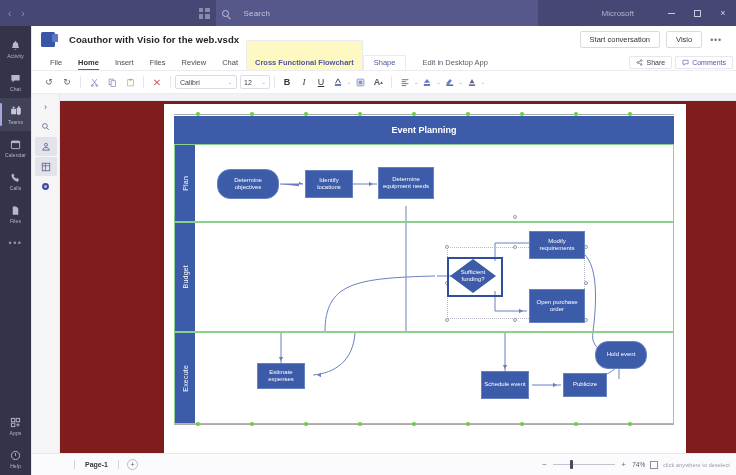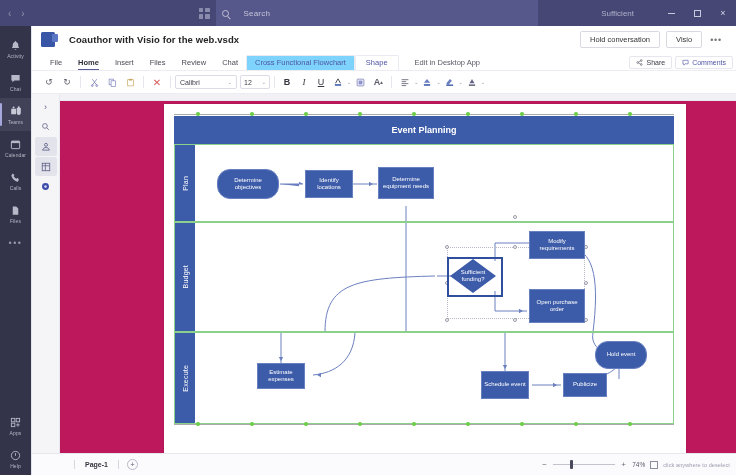--- a/index.html
+++ b/index.html
@@ -73,22 +73,22 @@
     margin-left: 6px; }
   .ellip { font-size: 9px; color: #777; padding: 0 6px 0 8px; letter-spacing: .8px; }
 
   
   .ribtabs { height: 18px; display: flex; align-items: flex-end; padding-left: 10px;
     border-bottom: 1px solid #ececf2; }
   .rtab { font-size: 7.5px; color: #4a4a56; padding: 0 8px 3px 8px; position: relative; }
   .rtab.sel { color: #2f2f3a; font-weight: bold; }
   .rtab.sel::after { content: ""; position: absolute; left: 8px; right: 8px; bottom: 0;
     height: 1.5px; background: #585a99; }
-  .rtab.ctx { color: #4e55a3; background: #7dd3fc; border: 1px solid #eaeaf1;
-    border-bottom: none; padding: 2px 8px 3px 8px; border-radius: 2px 2px 0 0; }
+  .rtab.ctx { color: #4e55a3; background: #fef9c3; border: 1px solid #eaeaf1;
+    border-bottom: none; padding: 17px 8px 3px 8px; border-radius: 2px 2px 0 0; font-weight: bold; }
   .rtab.ctx2 { color: #4e55a3; background: #fff; border: 1px solid #eaeaf1;
     border-bottom: none; padding: 2px 10px 3px 10px; border-radius: 2px 2px 0 0; }
   .rtab.lnk { color: #5b5b68; margin-left: 8px; }
   .ribtabs .sp { flex: 1; }
   .rbtn { font-size: 7px; color: #3a3a46; border: 1px solid #e6e6ee; border-radius: 2px;
     padding: 2px 6px; margin: 0 3px 1px 0; display: flex; align-items: center; gap: 3px; }
   .rbtn.accent { color: #4e55a3; }
 
   
   .ribbar { height: 23px; display: flex; align-items: center; padding-left: 8px;
@@ -107,21 +107,21 @@
   .tgrp { display: flex; align-items: center; gap: 1px; }
 
   
   .body { position: absolute; left: 0; top: 68px; right: 0; bottom: 22px; display: flex; }
   .sidepanel { width: 28px; background: #f5f5f8; border-right: 1px solid #e7e7ef;
     display: flex; flex-direction: column; align-items: center; padding-top: 3px; }
   .sp-item { width: 22px; height: 19px; display: flex; align-items: center; justify-content: center;
     color: #5d5e86; font-size: 9px; margin-bottom: 1px; border-radius: 2px; }
   .sp-item.on { background: #e3e3ec; }
 
-  .canvaswrap { flex: 1; background: #be185d; position: relative; overflow: hidden; }
+  .canvaswrap { flex: 1; background: #7f1d1d; position: relative; overflow: hidden; }
   .ruler-h { position: absolute; left: 0; top: 0; right: 0; height: 7px; background: #f2f2f6;
     border-bottom: 1px solid #e8e8f0; }
   .page { position: absolute; left: 104px; top: 10px; width: 522px; height: 362px;
     background: #fff; box-shadow: 0 0 2px rgba(0,0,0,.17); }
 
   
   .dg { position: absolute; left: 0; top: 0; width: 100%; height: 100%; }
   .banner { position: absolute; left: 10px; top: 12px; width: 500px; height: 28px;
     background: #3c5ba9; color: #fff; display: flex; align-items: center; justify-content: center;
     font-size: 9px; font-weight: bold; }
@@ -182,21 +182,21 @@
         <i></i>
         <i></i>
         <i></i>
       </span>
     <div class="searchbox">
       <span class="mag"></span>
       <span>Search</span>
     </div>
   </div>
   <div class="tb-right">
-    <span class="acct">Sufficient</span>
+    <span class="acct">Microsoft</span>
     <span class="wctl">
         <i class="min"></i>
       </span>
     <span class="wctl">
         <i class="max"></i>
       </span>
     <span class="wctl">×</span>
   </div>
 </div>
 
@@ -275,21 +275,21 @@
     <span class="rail-lbl">Help</span>
   </div>
 </div>
 
 <div class="app">
 
   <div class="dochead">
     <span class="visio-ico"></span>
     <span class="doctitle">Coauthor with Visio for the web.vsdx</span>
     <span class="sp"></span>
-    <span class="hbtn">Hold conversation</span>
+    <span class="hbtn">Start conversation</span>
     <span class="hbtn">Visio</span>
     <span class="ellip">•••</span>
   </div>
 
   <div class="ribtabs">
     <span class="rtab">File</span>
     <span class="rtab sel">Home</span>
     <span class="rtab">Insert</span>
     <span class="rtab">Files</span>
     <span class="rtab">Review</span>

